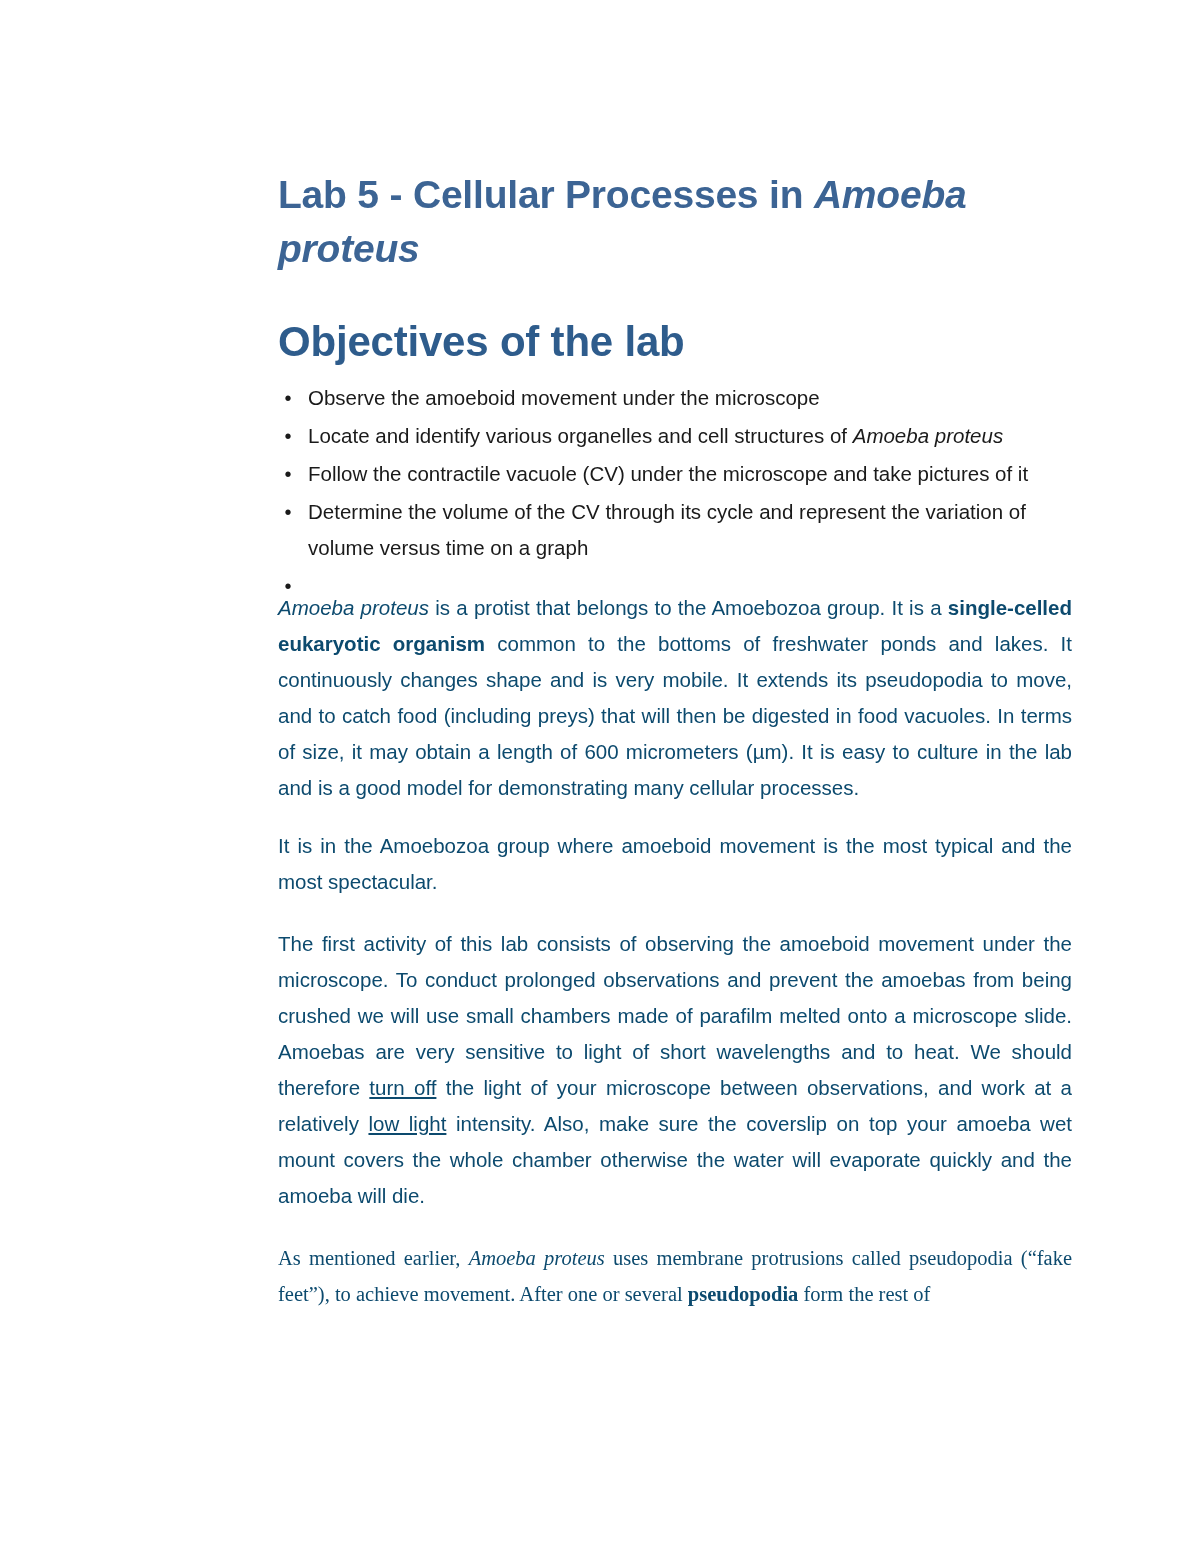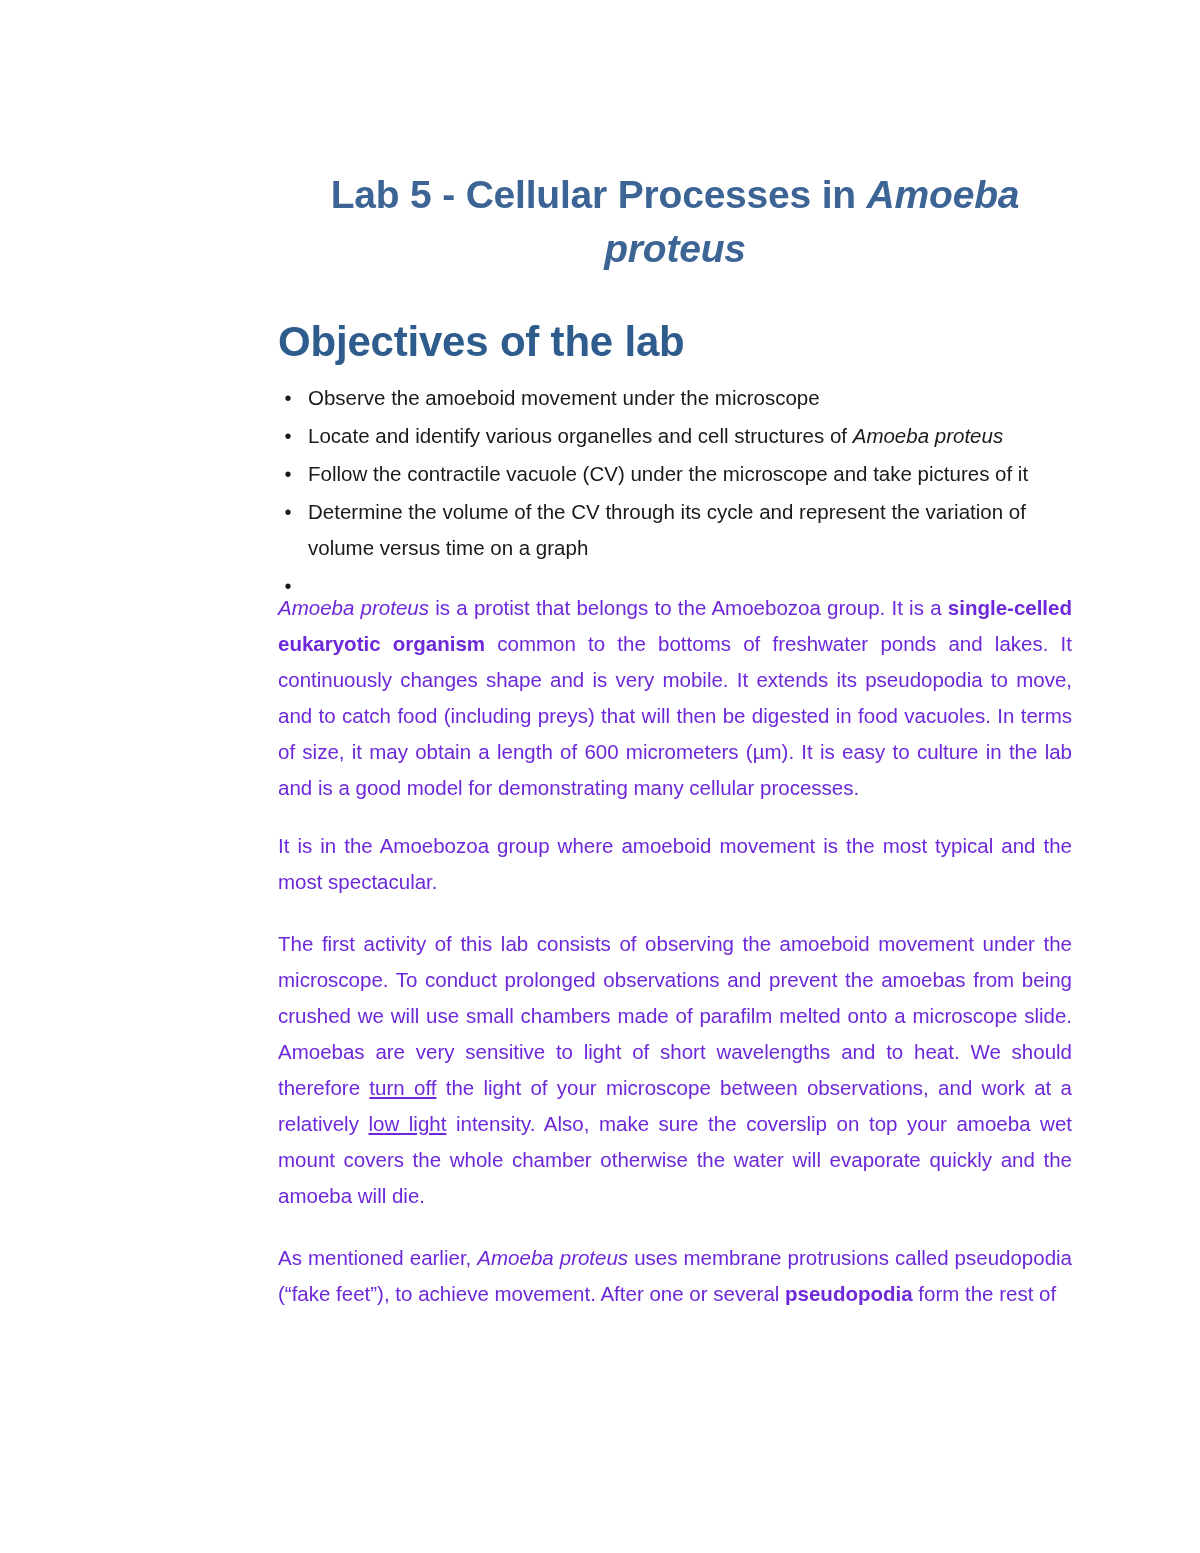--- a/index.html
+++ b/index.html
@@ -34,21 +34,20 @@
   
   .doc-title {
     color: #3C6494;
     font-size: 39px;
     line-height: 54px;
     font-weight: bold;
     letter-spacing: -0.2px;
     margin: 0;
     padding-top: 168px;
     font-family: "Liberation Sans", sans-serif;
-    text-align: center;
   }
   .doc-title .sci {
     font-style: italic;
   }
 
   
   .h2 {
     color: #2E5C8C;
     font-size: 42px;
     line-height: 40px;
@@ -56,33 +55,33 @@
     letter-spacing: -0.2px;
     margin: 0;
     font-family: "Liberation Sans", sans-serif;
   }
   .h2-objectives { padding-top: 46px; }
   .h2-intro      { padding-top: 58px; }
   .h2-amoeboid   { padding-top: 58px; }
 
   
   .body-text {
-    color: #6d28d9;
+    color: #0c4a6e;
     font-size: 20.5px;
     line-height: 36px;
     text-align: justify;
     text-justify: inter-word;
     margin: 0;
     font-family: "Liberation Sans", sans-serif;
     font-stretch: condensed;
   }
   .p-intro     { padding-top: 22px; }
   .p-amoeboid1 { padding-top: 22px; }
   .p-amoeboid2 { padding-top: 26px; }
-  .p-amoeboid3 { padding-top: 26px; }
+  .p-amoeboid3 { padding-top: 26px; font-family: Liberation Serif, serif; }
 
   .body-text i { font-style: italic; }
   .body-text b { font-weight: bold; }
   .body-text u { text-decoration: underline; }
 
   
   .objectives-list {
     list-style: none;
     margin: 0;
     padding: 18px 0 0 0;

